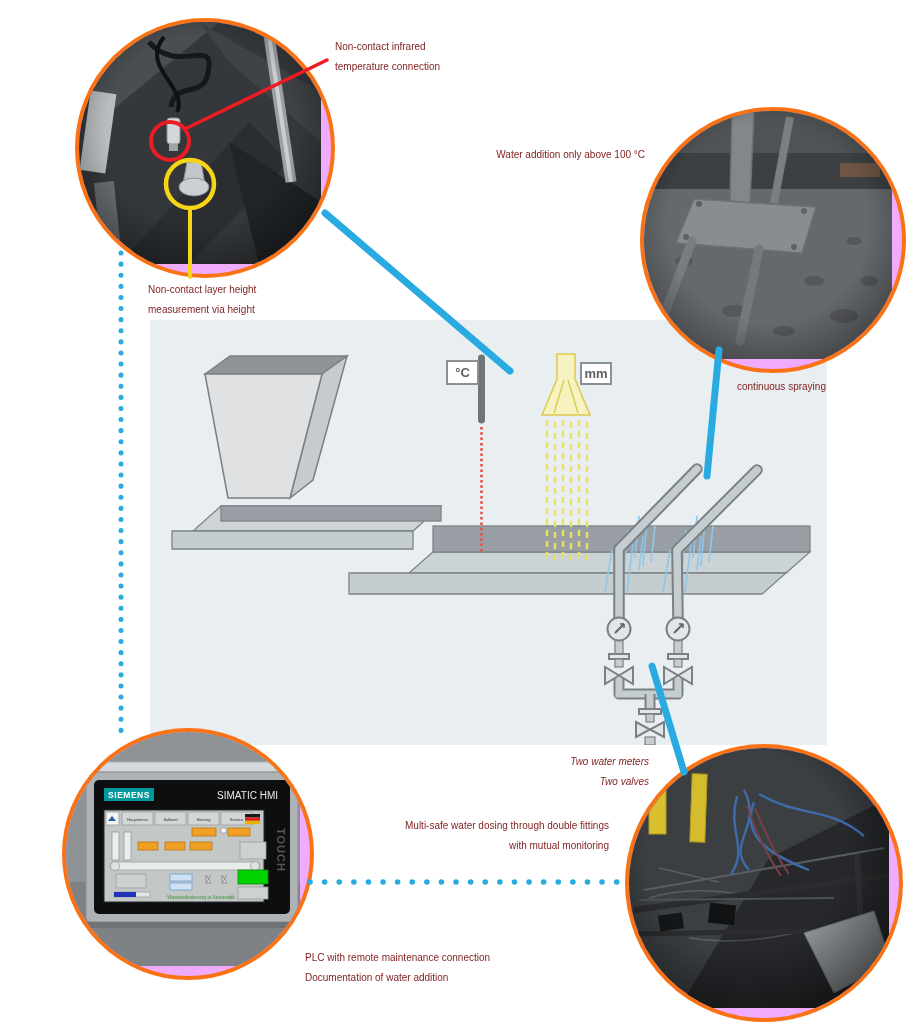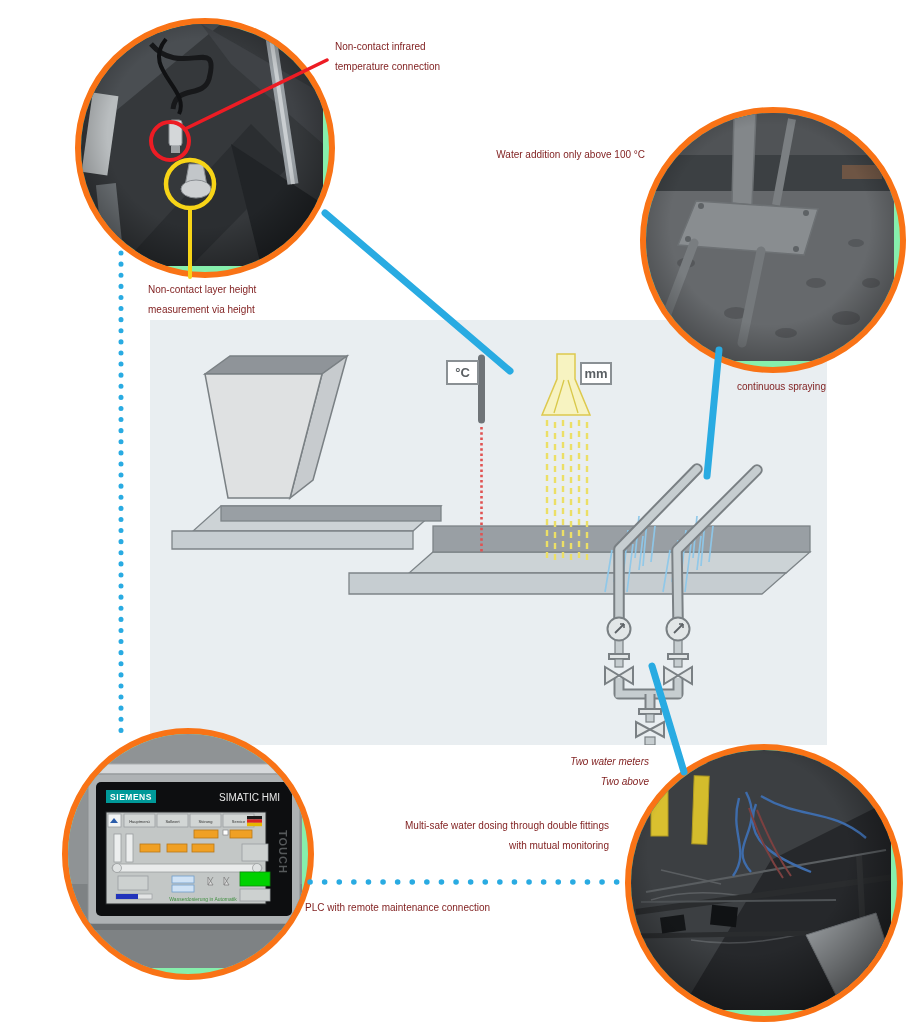--- a/index.html
+++ b/index.html
@@ -1,21 +1,21 @@
 <!DOCTYPE html>
 <html><head>
 <meta charset="utf-8">
 <style>
   html,body{margin:0;padding:0;background:#ffffff;}
   #stage{position:relative;width:906px;height:1024px;background:#ffffff;overflow:hidden;
          font-family:"Liberation Sans",sans-serif;color:#3a3a3a;}
   .label{position:absolute;font-size:10px;line-height:20px;color:#7f1d1d;white-space:nowrap;}
   .label.right{text-align:right;margin-left:16px;}
-  .photo{position:absolute;border-radius:50%;border:6px solid #f97316;overflow:hidden;
-         box-sizing:border-box;background:#86efac;}
+  .photo{position:absolute;border-radius:50%;border:4px solid #f97316;overflow:hidden;
+         box-sizing:border-box;background:#f0abfc;}
   .photo svg{display:block;}
   #diagram{position:absolute;left:150px;top:320px;width:677px;height:425px;background:#e9eef1;}
   #overlay{position:absolute;left:0;top:0;pointer-events:none;z-index:30;}
   .z10{z-index:10;} .z20{z-index:20;}
 </style>
 </head>
 <body>
 
 <div id="stage">
 
@@ -323,30 +323,31 @@
     <div>Non-contact layer height</div>
     <div>measurement via height</div>
   </div>
 
   <div class="label z20" style="left:723px;top:377px;margin-left:14px;">
     <div>continuous spraying</div>
   </div>
 
   <div class="label right z20" style="right:257px;top:752px;font-style:italic;">
     <div>Two water meters</div>
-    <div>Two above</div>
+    <div>Two valves</div>
   </div>
 
   <div class="label right z20" style="right:297px;top:816px;">
     <div>Multi-safe water dosing through double fittings</div>
     <div>with mutual monitoring</div>
   </div>
 
-  <div class="label z20" style="left:305px;top:898px;">
+  <div class="label z20" style="left:305px;top:948px;">
     <div>PLC with remote maintenance connection</div>
+    <div>Documentation of water addition</div>
   </div>
 
   <svg id="overlay" width="906" height="1024" viewBox="0 0 906 1024">
 
     <line x1="121" y1="253" x2="121" y2="740" stroke="#29abe2" stroke-width="5" stroke-linecap="round" stroke-dasharray="0.1 11"></line>
     <line x1="310" y1="882" x2="628" y2="882" stroke="#29abe2" stroke-width="5.5" stroke-linecap="round" stroke-dasharray="0.1 14.5"></line>
 
     <line x1="325" y1="213" x2="510" y2="371" stroke="#29abe2" stroke-width="7" stroke-linecap="round"></line>
     <line x1="719" y1="350" x2="707" y2="476" stroke="#29abe2" stroke-width="7" stroke-linecap="round"></line>
     <line x1="652" y1="666" x2="684" y2="772" stroke="#29abe2" stroke-width="7" stroke-linecap="round"></line>

